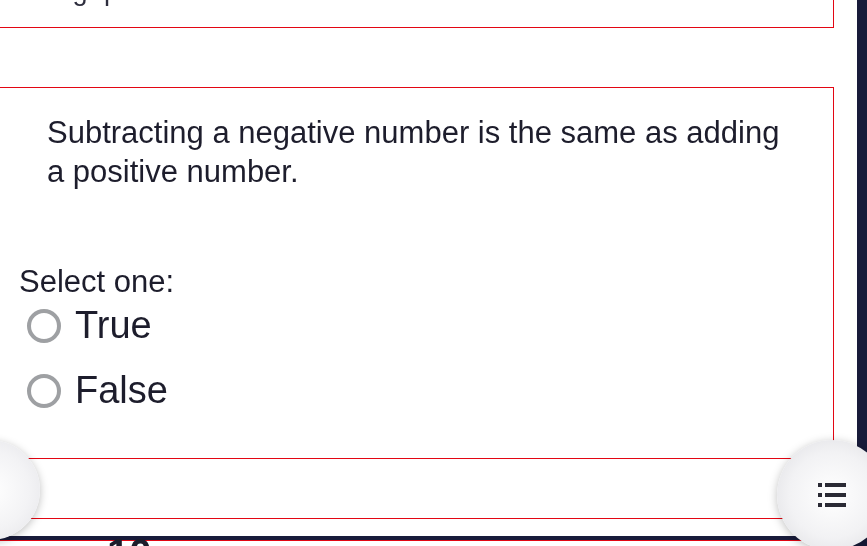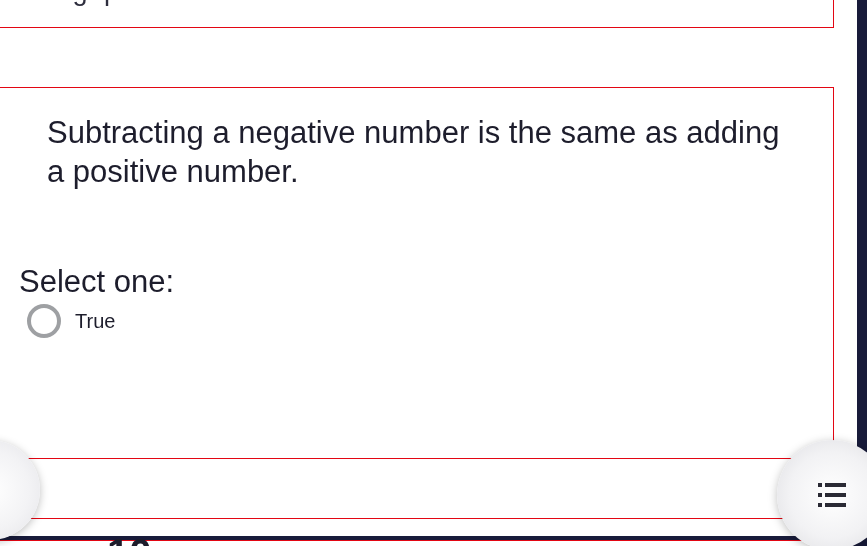--- a/index.html
+++ b/index.html
@@ -91,21 +91,21 @@
   }
   .radio {
     width: 34px;
     height: 34px;
     border: 4px solid #9ea0a3;
     border-radius: 50%;
     box-sizing: border-box;
     flex: none;
   }
   .option-label {
-    font-size: 20px;
+    font-size: 38px;
     color: #1d1d2c;
   }
 
   
   .divider {
     position: absolute;
     left: 0;
     right: 0;
     top: 370px;
     border-top: 1.5px solid #e30613;
@@ -159,20 +159,24 @@
   </div>
 
   <div class="card card-main">
     <div class="qtext">Subtracting a negative number is the same as adding a positive number.</div>
     <div class="prompt">Select one:</div>
 
     <div class="answers">
       <div class="option">
         <span class="radio"></span>
         <span class="option-label">True</span>
+      </div>
+      <div class="option">
+        <span class="radio"></span>
+        <span class="option-label">False</span>
       </div>
     </div>
 
     <div class="divider"></div>
   </div>
 
   <div class="card card-next">
     <span class="next-num">10</span>
   </div>
 

